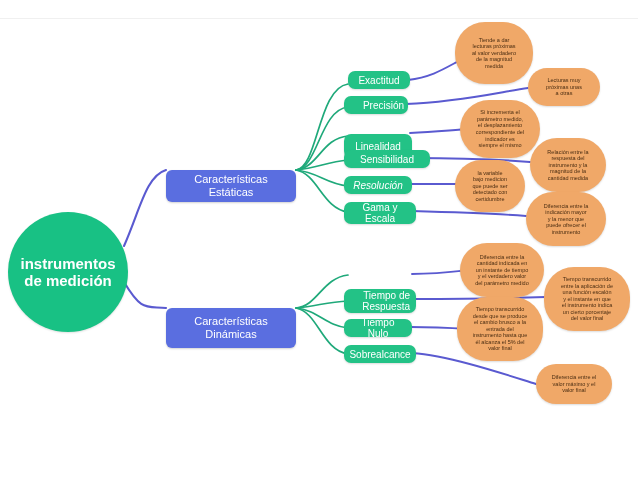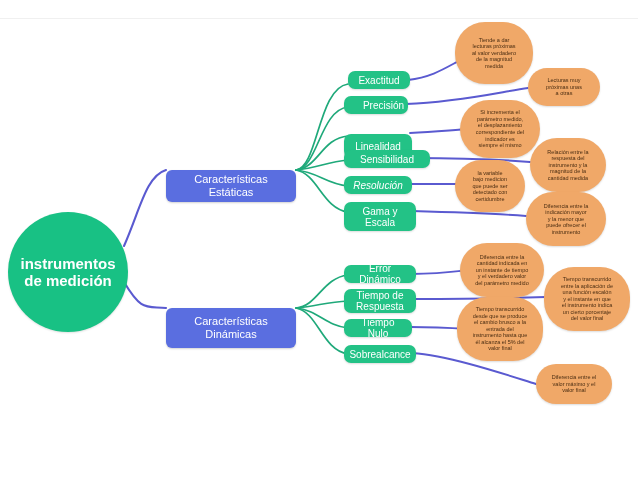--- a/index.html
+++ b/index.html
@@ -109,28 +109,25 @@
   </div>
   <div class="node sub" style="left:344px;top:125px;width:68px;height:24px;margin-top:9px;">
     <span>Linealidad</span>
   </div>
   <div class="node sub" style="left:344px;top:150px;width:86px;height:18px;">
     <span>Sensibilidad</span>
   </div>
   <div class="node sub" style="left:344px;top:176px;width:68px;height:18px;font-style:italic;">
     <span>Resolución</span>
   </div>
-  <div class="node sub" style="left:344px;top:202px;width:72px;height:29px;align-items:flex-end;">
+  <div class="node sub" style="left:344px;top:202px;width:72px;height:22px;">
     <span>Gama y Escala</span>
   </div>
 
-  <div class="node sub" style="left:344px;top:265px;width:72px;height:18px;">
-    <span>Error Dinámico</span>
-  </div>
-  <div class="node sub" style="left:344px;top:289px;width:72px;height:24px;flex-direction:column;">
+  <div class="node sub" style="left:344px;top:289px;width:72px;height:24px;flex-direction:column;align-items:flex-end;">
     <span>Tiempo de</span>
     <span>Respuesta</span>
   </div>
   <div class="node sub" style="left:344px;top:319px;width:68px;height:18px;">
     <span>Tiempo Nulo</span>
   </div>
   <div class="node sub" style="left:344px;top:345px;width:72px;height:18px;">
     <span>Sobrealcance</span>
   </div>
 

